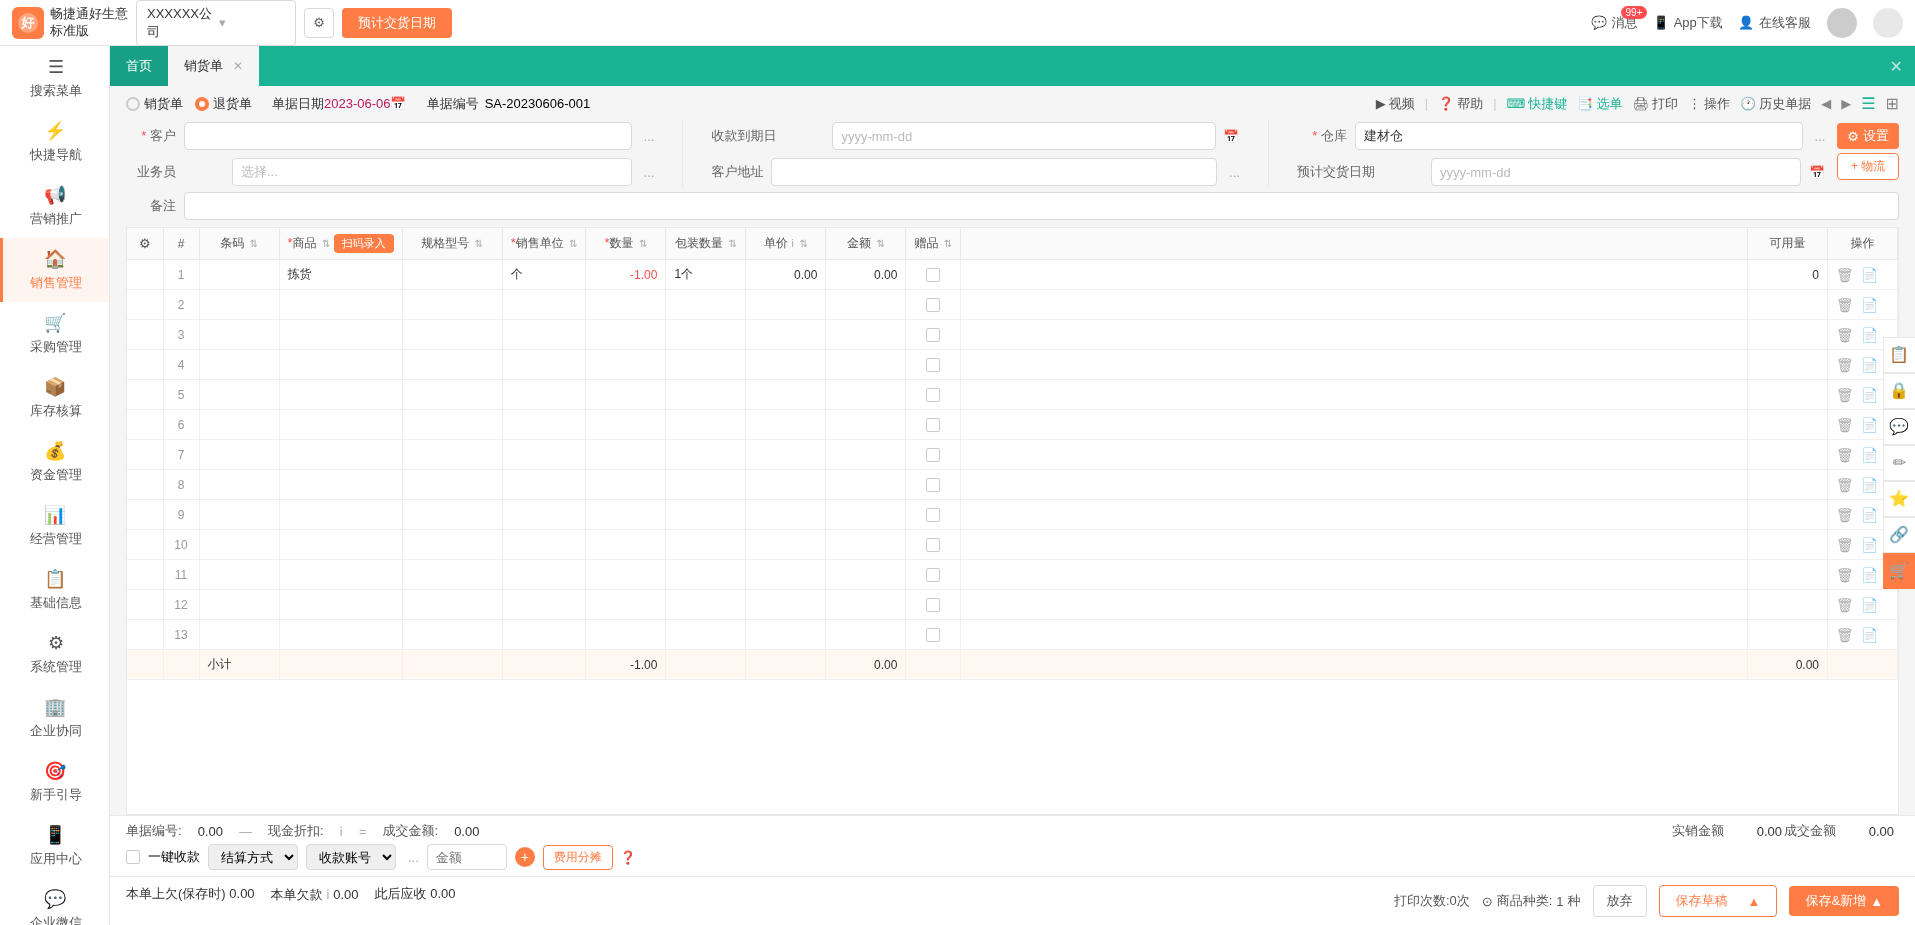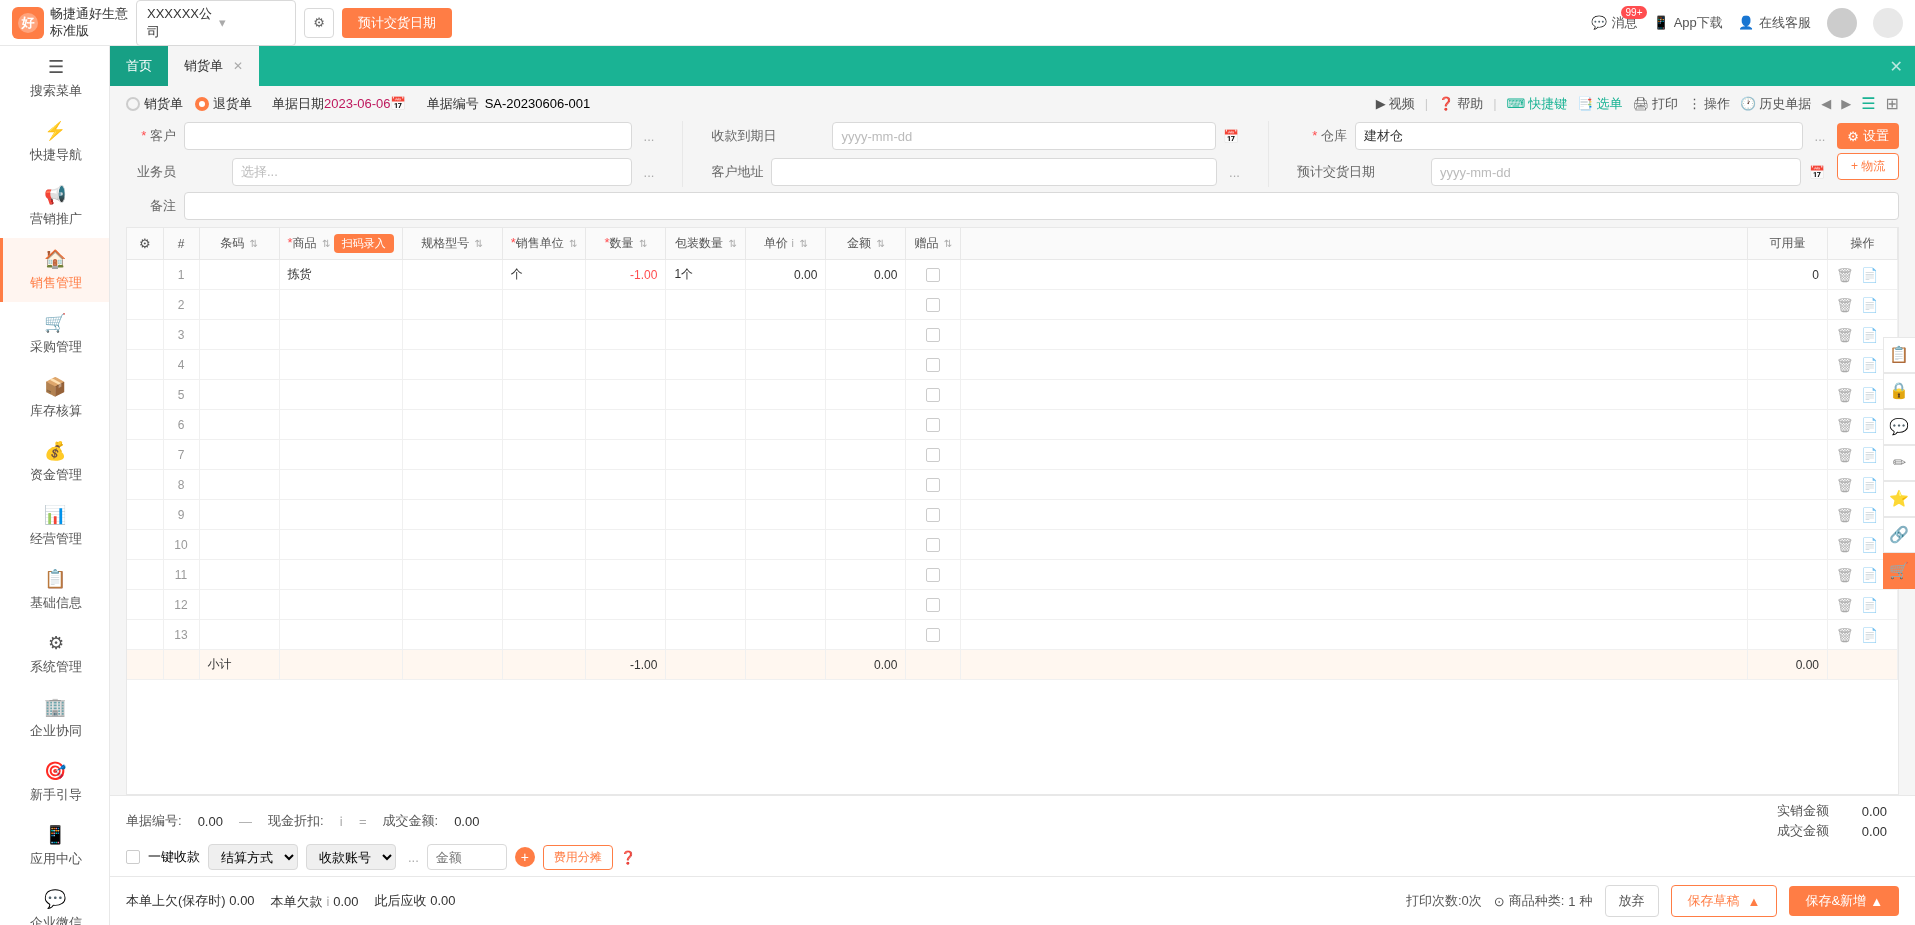--- a/index.html
+++ b/index.html
@@ -139,43 +139,43 @@
       background: #ff7d45; color: #fff; border: none; border-radius: 50%; width: 20px; height: 20px;
       display: flex; align-items: center; justify-content: center; cursor: pointer; font-size: 14px;
     }
     .expense-btn {
       border: 1px solid #ff7d45; color: #ff7d45; background: #fff; border-radius: 4px;
       padding: 3px 10px; cursor: pointer; font-size: 12px;
     }
 
     
     .footer-bar {
-      display: flex; align-items: center; background: #fff; border-top: 1px solid #e8e8e8;
+      display: flex; align-items: flex-start; background: #fff; border-top: 1px solid #e8e8e8;
       padding: 8px 16px; gap: 16px;
     }
     .footer-stat { color: #555; font-size: 13px; }
     .footer-stat span { color: #333; font-weight: 500; }
     .footer-right { margin-left: auto; display: flex; align-items: center; gap: 12px; }
     .print-info { color: #555; font-size: 13px; }
     .product-type { display: flex; align-items: center; gap: 4px; color: #555; font-size: 13px; }
     .discard-btn {
       border: 1px solid #d9d9d9; background: #fff; color: #555; border-radius: 4px;
       padding: 6px 13px; cursor: pointer; font-size: 13px;
     }
     .save-draft-btn {
       border: 1px solid #ff7d45; background: #fff; color: #ff7d45; border-radius: 4px;
-      padding: 6px 16px; cursor: pointer; font-size: 13px; display: flex; align-items: center; gap: 8px;
+      padding: 6px 16px; cursor: pointer; font-size: 13px; display: flex; align-items: center; gap: 20px;
     }
     .save-new-btn {
       background: #ff7d45; color: #fff; border: none; border-radius: 4px;
       padding: 6px 16px; cursor: pointer; font-size: 13px; display: flex; align-items: center; gap: 4px;
     }
     .right-summary {
-      display: flex; flex-direction: column; align-items: flex-end; gap: 2px;
-      margin-right: 12px;
+      display: flex; flex-direction: row; align-items: flex-end; gap: 2px;
+      margin-right: 5px;
     }
     .right-summary-row { display: flex; align-items: center; gap: 8px; font-size: 13px; color: #555; }
     .right-summary-val { color: #333; font-weight: 500; min-width: 50px; text-align: right; }
 
     
     .right-float {
       position: fixed; right: 0; top: 50%; transform: translateY(-50%);
       display: flex; flex-direction: column; gap: 0; z-index: 100;
     }
     .float-btn {

